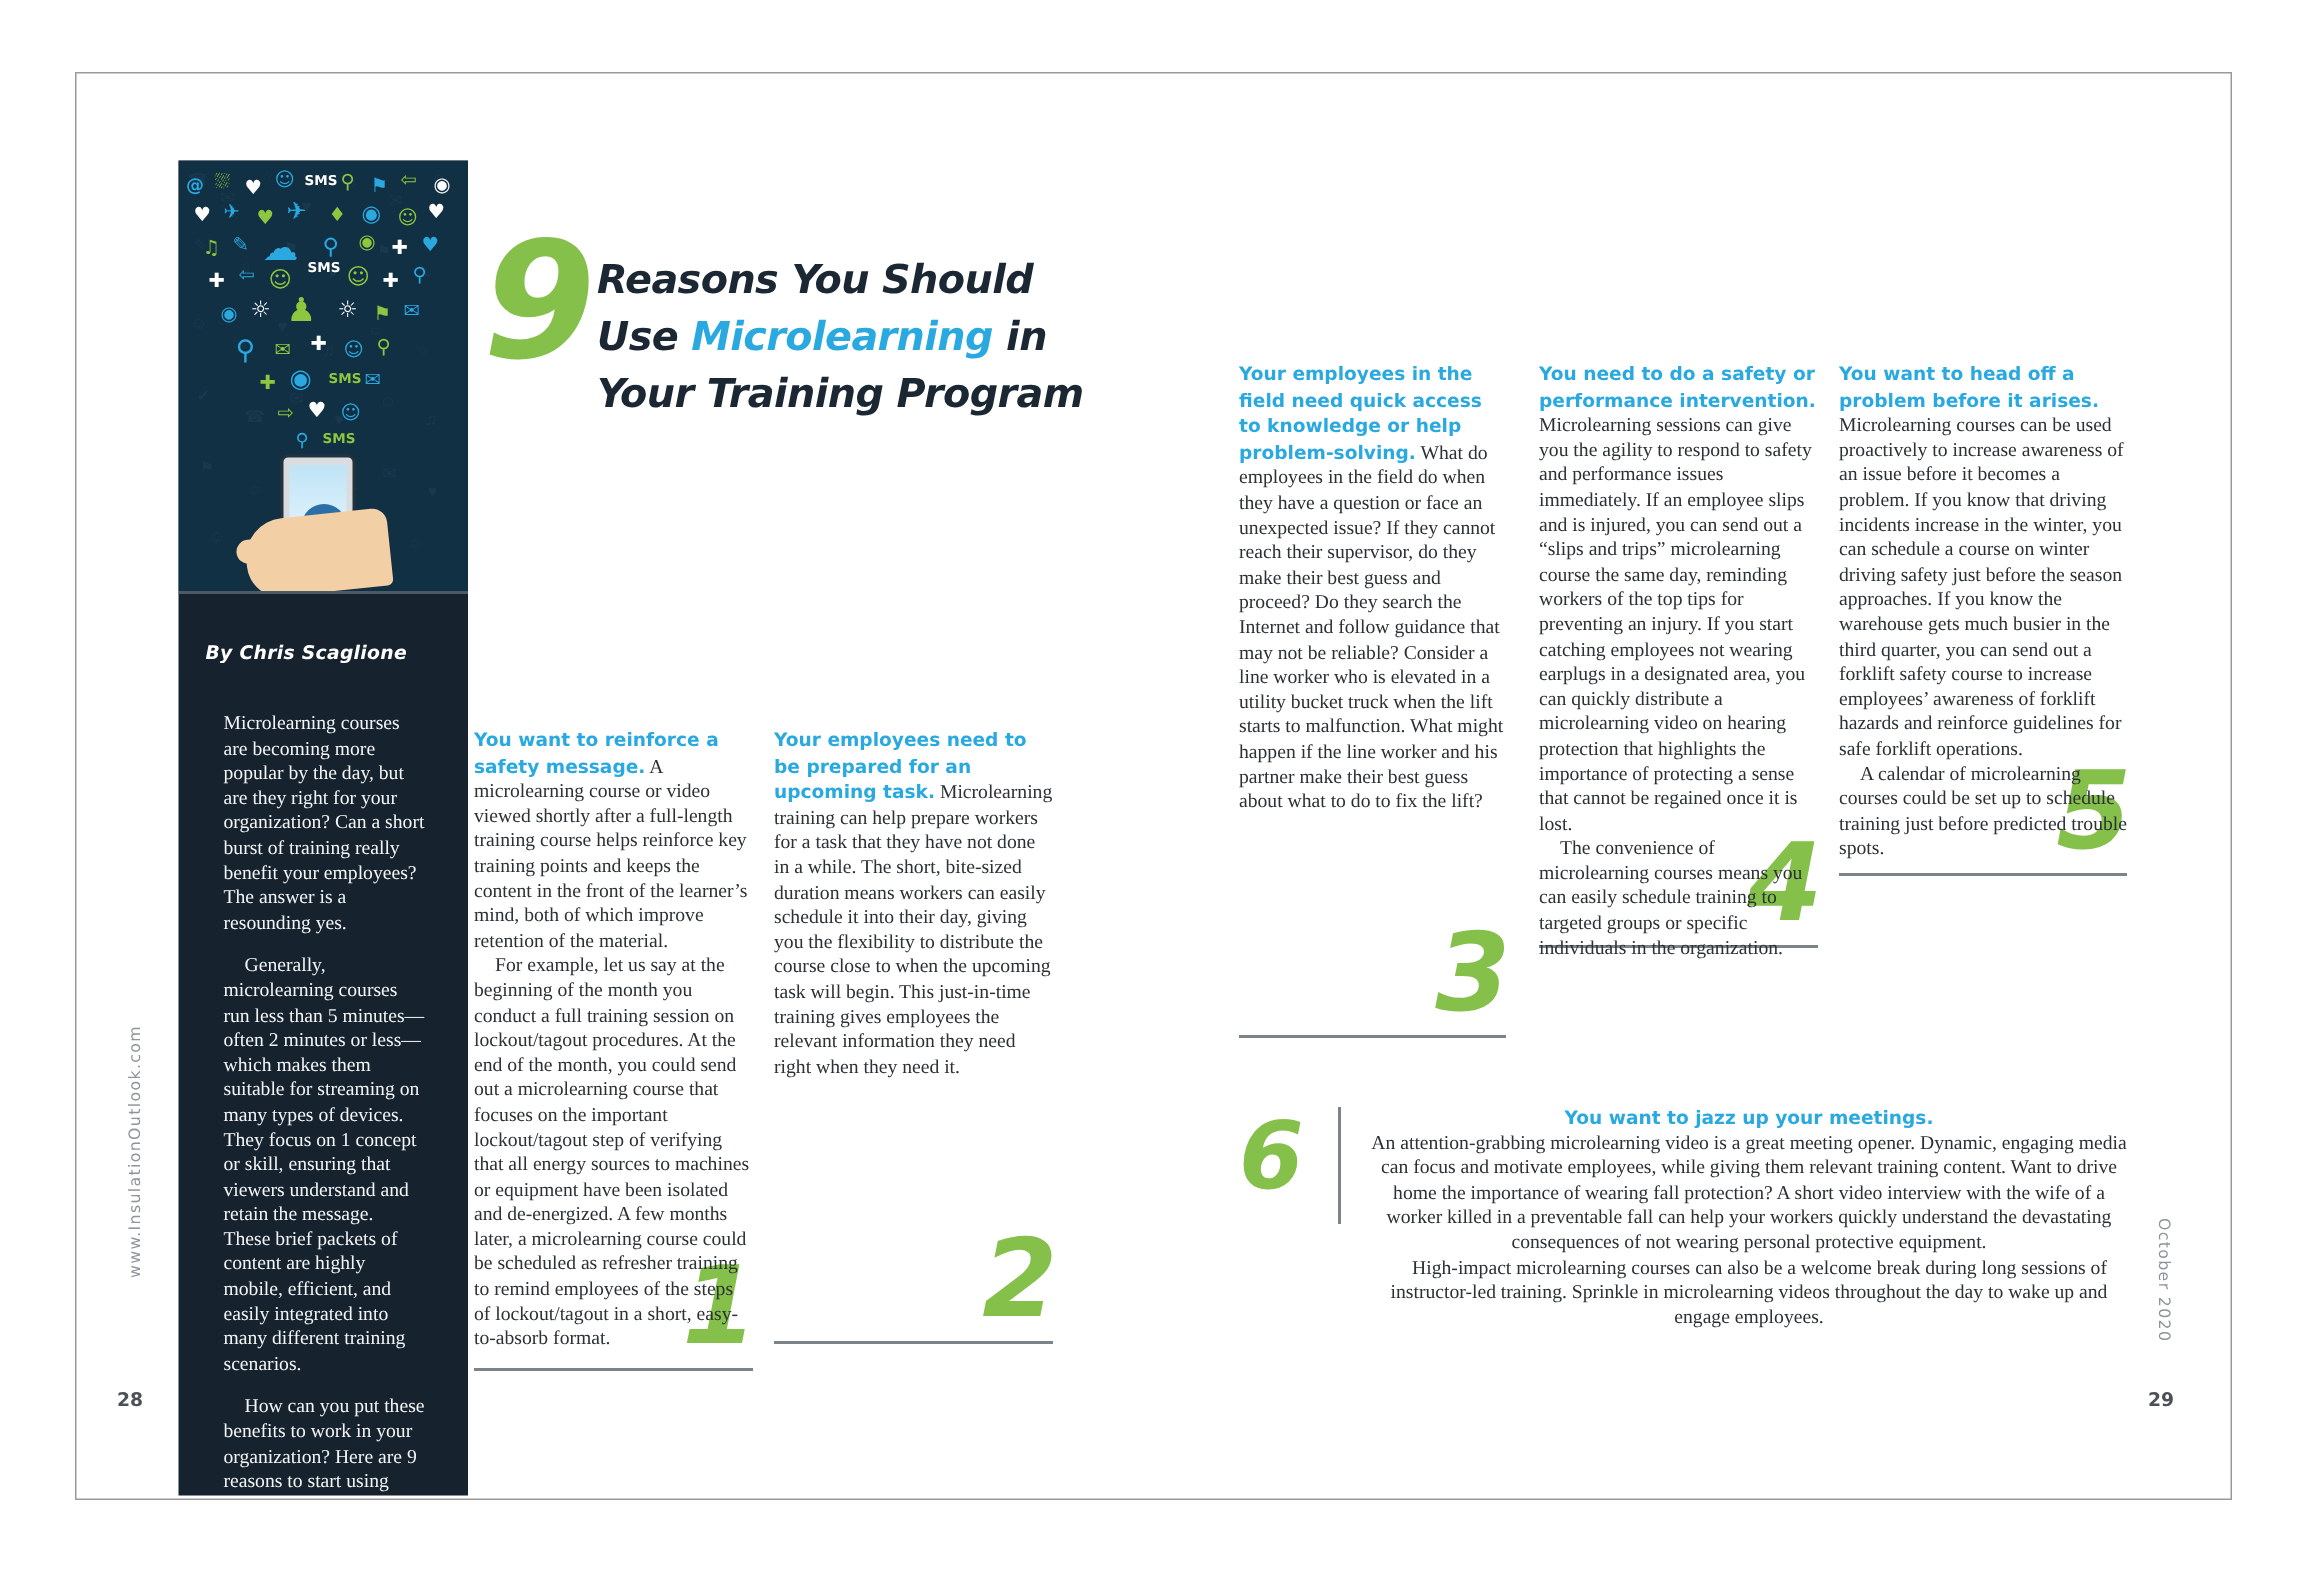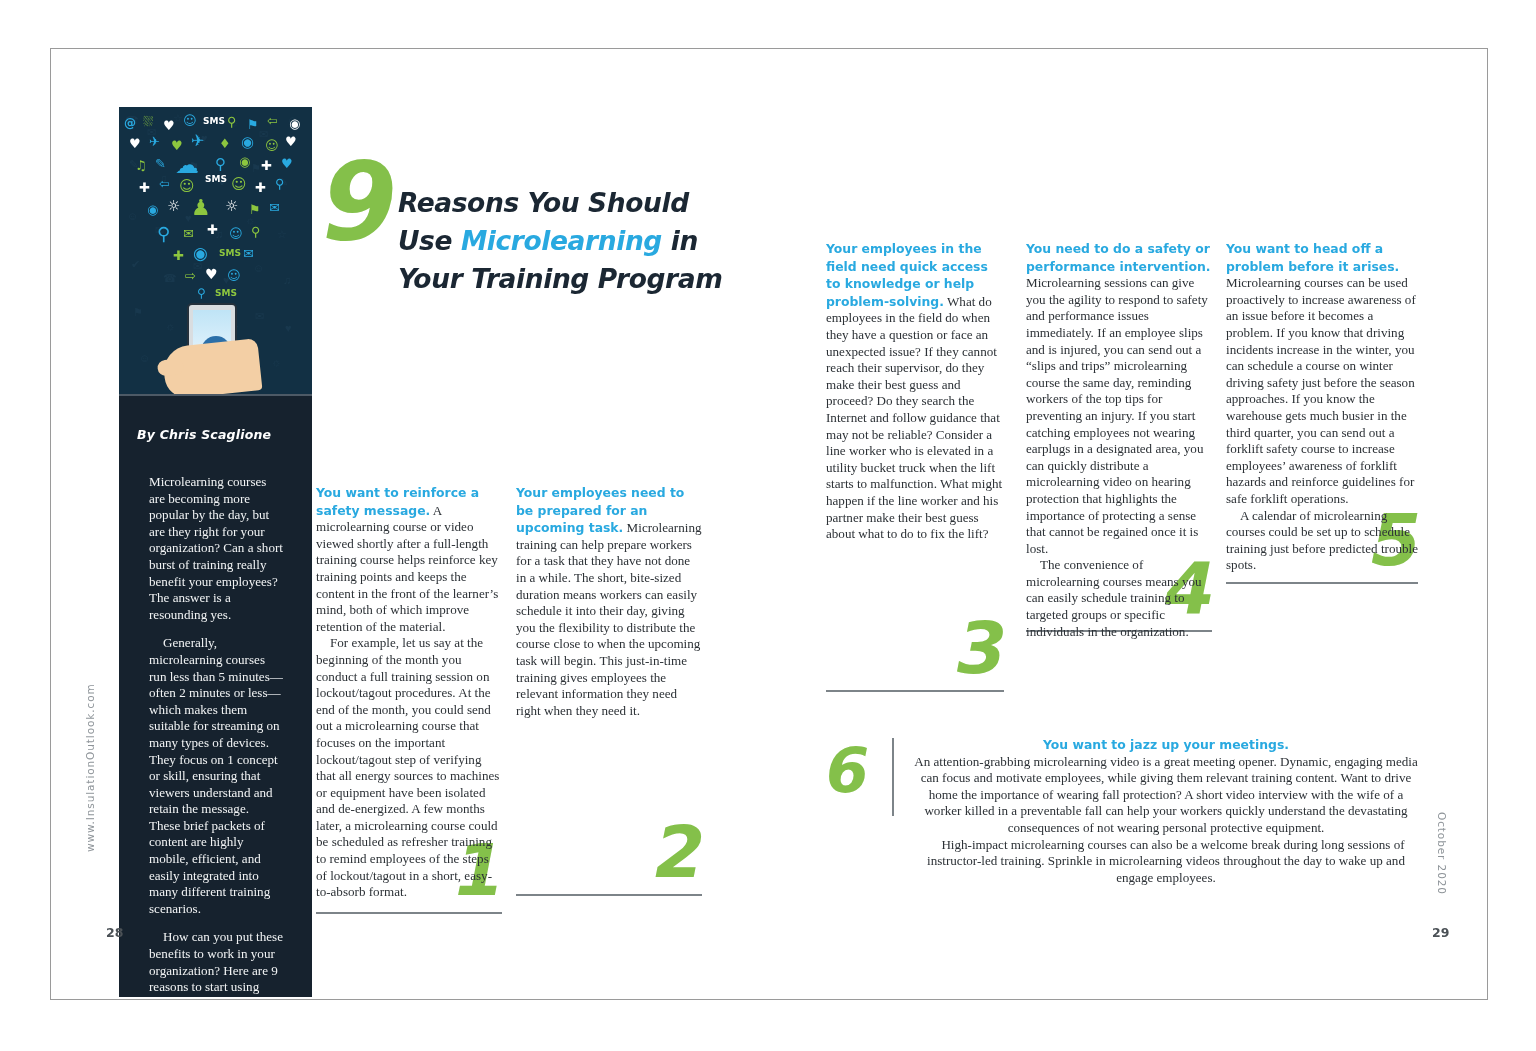--- a/index.html
+++ b/index.html
@@ -43,21 +43,21 @@
   .intro{position:absolute;left:18px;top:355px;width:158px;color:#f2f4f5;
     font-family:"Liberation Serif",serif;font-size:13.1px;line-height:16.6px;
     text-align:left;}
   .intro p{margin:12px;}
   .intro p + p{text-indent:14px;}
 
   
   .big9{position:absolute;left:322px;top:148px;color:#84c04a;
     font-family:"DejaVu Sans",sans-serif;font-weight:bold;font-style:italic;
     font-size:108px;line-height:108px;letter-spacing:-4px;}
-  .headline{position:absolute;left:398px;top:184px;width:330px;
+  .headline{position:absolute;left:398px;top:168px;width:330px;
     font-family:"DejaVu Sans",sans-serif;font-weight:bold;font-style:italic;
     font-size:26.5px;line-height:38px;color:#1b2733;letter-spacing:-.4px;}
   .headline .hl-blue{color:#29a9e0;}
   .deck{position:absolute;left:330px;top:302px;width:368px;text-align:center;
     font-family:"DejaVu Sans",sans-serif;font-weight:bold;font-size:13.4px;
     line-height:19.5px;color:#1b2733;}
 
   
   .item{position:absolute;}
   .item .num{position:absolute;right:0;bottom:24px;color:#84c04a;
@@ -91,21 +91,21 @@
   #item6 .body6 p{margin:0;text-align:center;}
   #item6 .body6 p.indent{text-indent:14px;}
 
   
   .vtext{position:absolute;font-family:"DejaVu Sans",sans-serif;font-size:10.5px;
     color:#8e9499;letter-spacing:.9px;white-space:nowrap;}
   #url-vertical{left:84px;top:852px;transform:rotate(-90deg);transform-origin:0 0;}
   #month-vertical{left:1448px;top:812px;transform:rotate(90deg);transform-origin:0 0;}
   .folio{position:absolute;font-family:"DejaVu Sans",sans-serif;font-weight:bold;
     font-size:12.5px;color:#4b5156;}
-  #folio-left{left:78px;top:925px;margin-left:28px;}
+  #folio-left{left:78px;top:925px;}
   #folio-right{left:1432px;top:925px;}
 </style>
 </head>
 <body>
 
 <div id="spread">
 
   <div class="page-frame"></div>
 
   <div class="dark-col">

